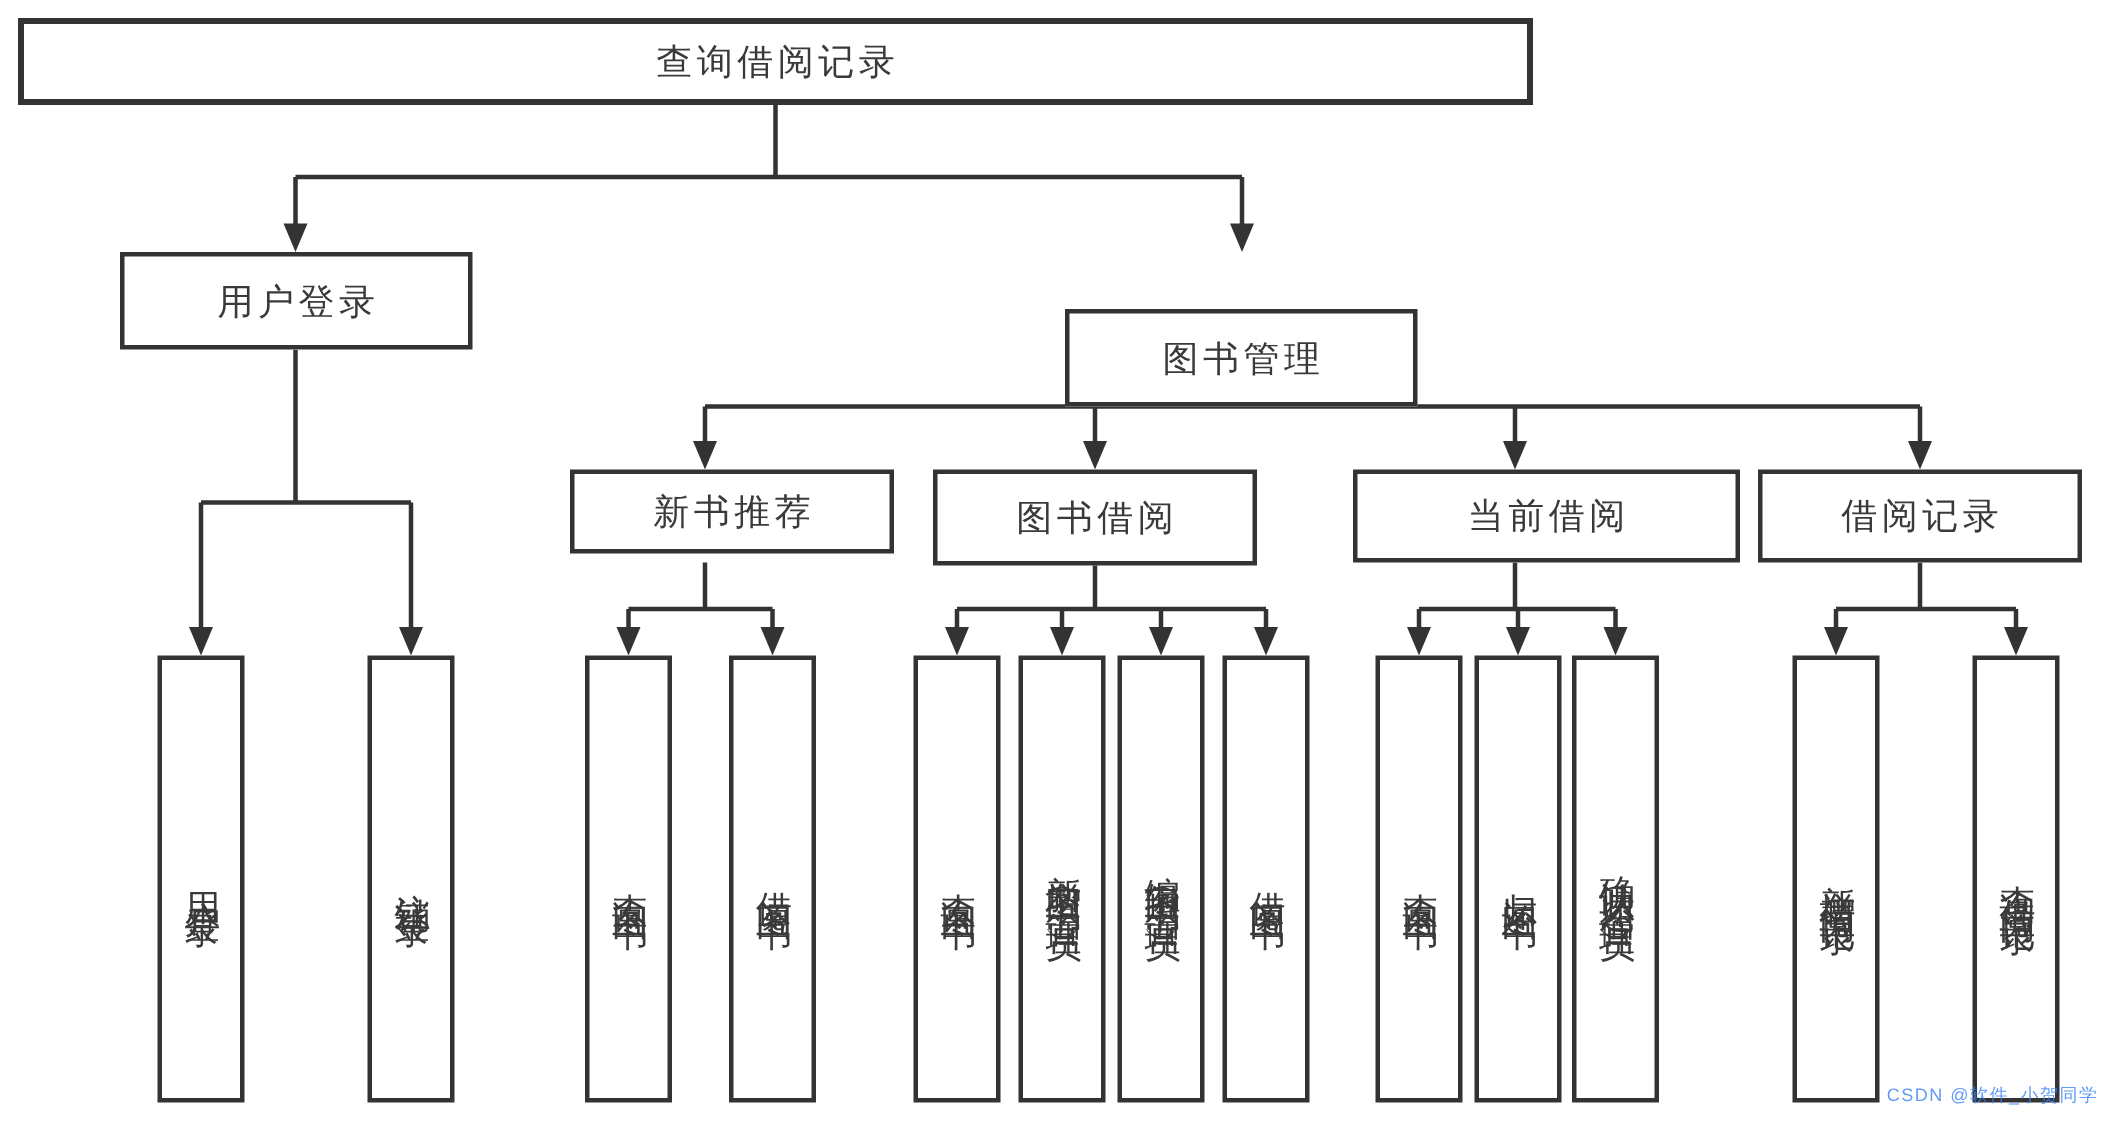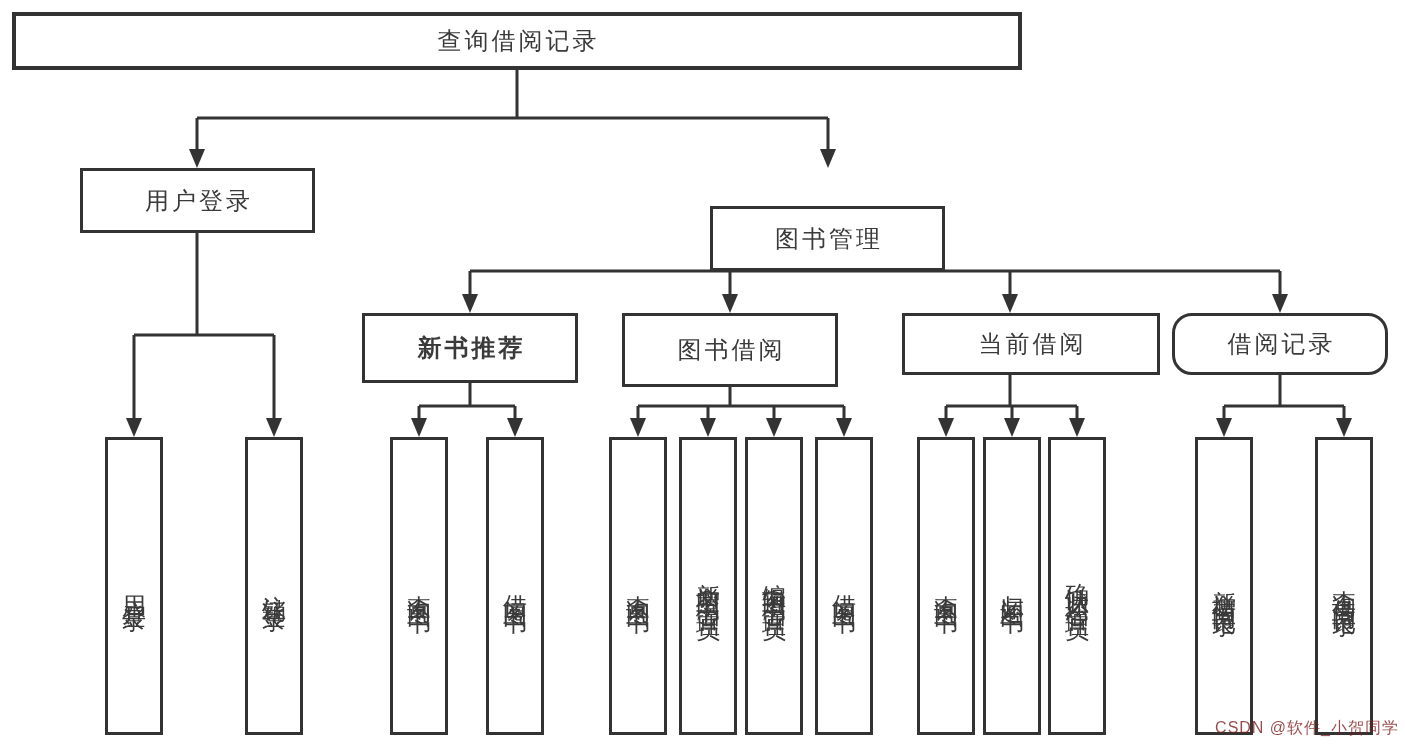--- a/index.html
+++ b/index.html
@@ -43,22 +43,22 @@
     writing-mode: vertical-rl;
     text-orientation: mixed;
     font-size: 24px;
     letter-spacing: 5px;
     line-height: 1;
   }
   #watermark {
     position: absolute;
     right: 6px;
     bottom: 8px;
-    font-size: 16px;
-    color: #7f1d1d;
+    font-size: 12px;
+    color: #3b82f6;
     opacity: 0.8;
     letter-spacing: 1px;
     white-space: nowrap;
     z-index: 5;
     text-align: right;
   }
 </style>
 </head>
 <body>
 
@@ -101,30 +101,30 @@
     <span>查询借阅记录</span>
   </div>
 
   <div class="node hbox" style="left:80px; top:168px; width:235px; height:65px;">
     <span>用户登录</span>
   </div>
   <div class="node hbox" style="left:710px; top:168px; width:235px; height:65px;margin-top:38px;">
     <span>图书管理</span>
   </div>
 
-  <div class="node hbox" style="left:362px; top:313px; width:216px; height:70px;font-weight:bold;">
+  <div class="node hbox" style="left:380px; top:313px; width:216px; height:56px;">
     <span>新书推荐</span>
   </div>
-  <div class="node hbox" style="left:622px; top:313px; width:216px; height:74px;justify-content:center;">
+  <div class="node hbox" style="left:622px; top:313px; width:216px; height:64px;justify-content:center;">
     <span>图书借阅</span>
   </div>
   <div class="node hbox" style="left:902px; top:313px; width:258px; height:62px;">
     <span>当前借阅</span>
   </div>
-  <div class="node hbox" style="left:1172px; top:313px; width:216px; height:62px;border-radius:20px;">
+  <div class="node hbox" style="left:1172px; top:313px; width:216px; height:62px;">
     <span>借阅记录</span>
   </div>
 
   <div class="node vbox" style="left:105px; top:437px; width:58px; height:298px;">
     <span>用户登录</span>
   </div>
   <div class="node vbox" style="left:245px; top:437px; width:58px; height:298px;">
     <span>注销登录</span>
   </div>
 

